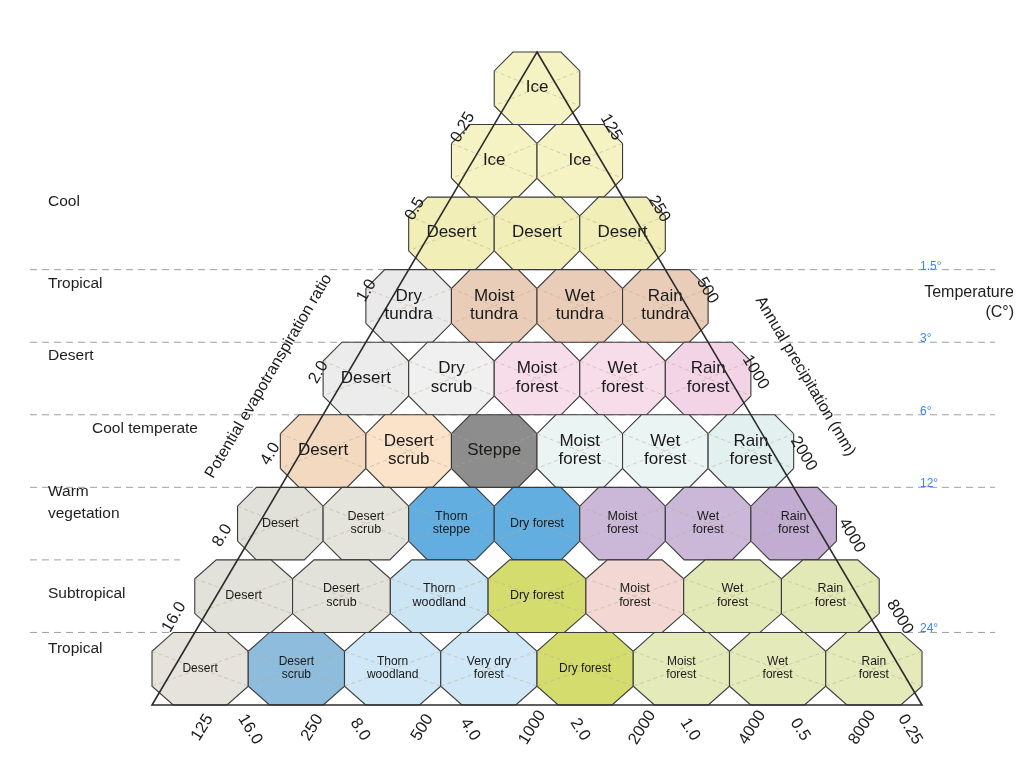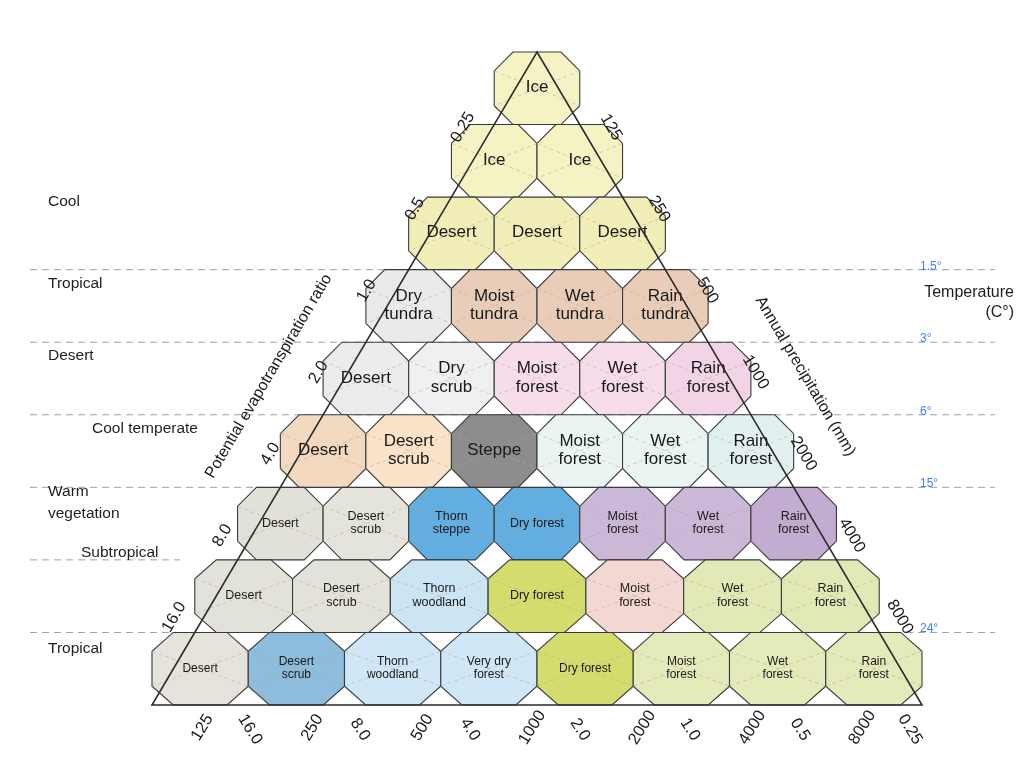--- a/index.html
+++ b/index.html
@@ -263,25 +263,25 @@
       <text x="906.1999999999999" y="732" class="tick" transform="rotate(58 906.1999999999999 732)" text-anchor="middle">0.25</text>
     </svg>
 <div class="rowlab" style="left: 48px; top: 191.739px;">Cool</div>
     <div class="rowlab" style="left: 48px; top: 273.727px;">Tropical</div>
     <div class="rowlab" style="left: 48px; top: 346.282px;">Desert</div>
     <div class="rowlab" style="left: 48px; top: 418.838px; margin-left: 44px;">Cool temperate</div>
     <div class="rowlab" style="left: 48px; top: 479.784px; line-height: 1.45;">
       <div>Warm</div>
       <div>vegetation</div>
     </div>
-    <div class="rowlab" style="left: 48px; top: 543px; margin-left: 33px;">Subtropical</div>
+    <div class="rowlab" style="left: 48px; top: 584px;">Subtropical</div>
     <div class="rowlab" style="left: 48px; top: 639.407px; text-align: center;">Tropical</div>
     <div class="tlab" style="left: 920px; top: 258.667px;">1.5°</div>
     <div class="tlab" style="left: 920px; top: 331.222px;">3°</div>
     <div class="tlab" style="left: 920px; top: 403.778px;">6°</div>
-    <div class="tlab" style="left: 920px; top: 476.333px;">15°</div>
+    <div class="tlab" style="left: 920px; top: 476.333px;">12°</div>
     <div class="tlab" style="left: 920px; top: 621.444px;">24°</div>
   </div>
 
 <div id="tempttl">
   <div>Temperature</div>
   <div>(C°)</div>
 </div>
 
 </body></html>

